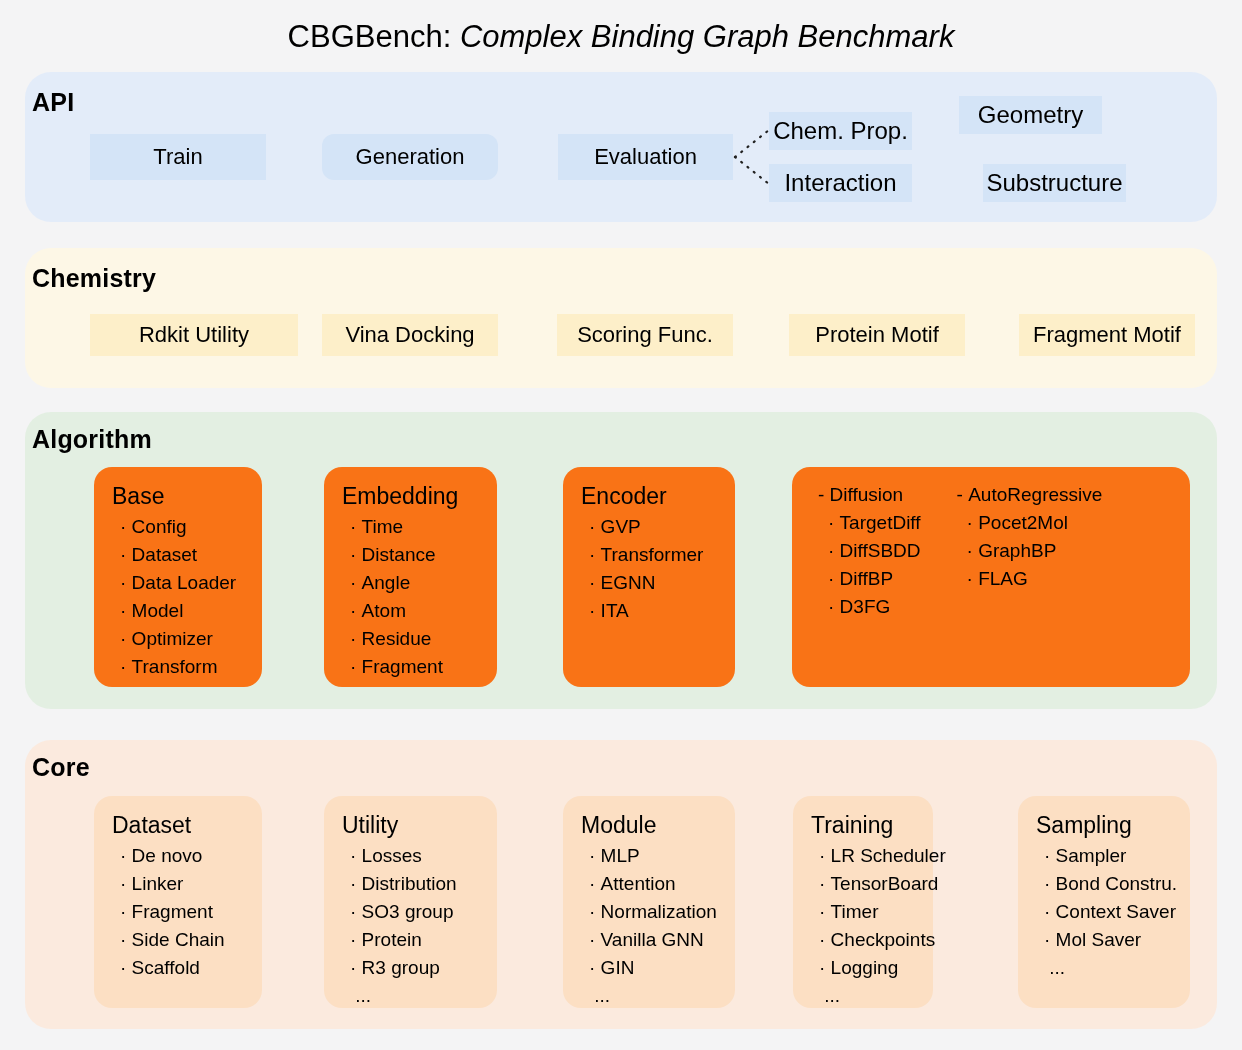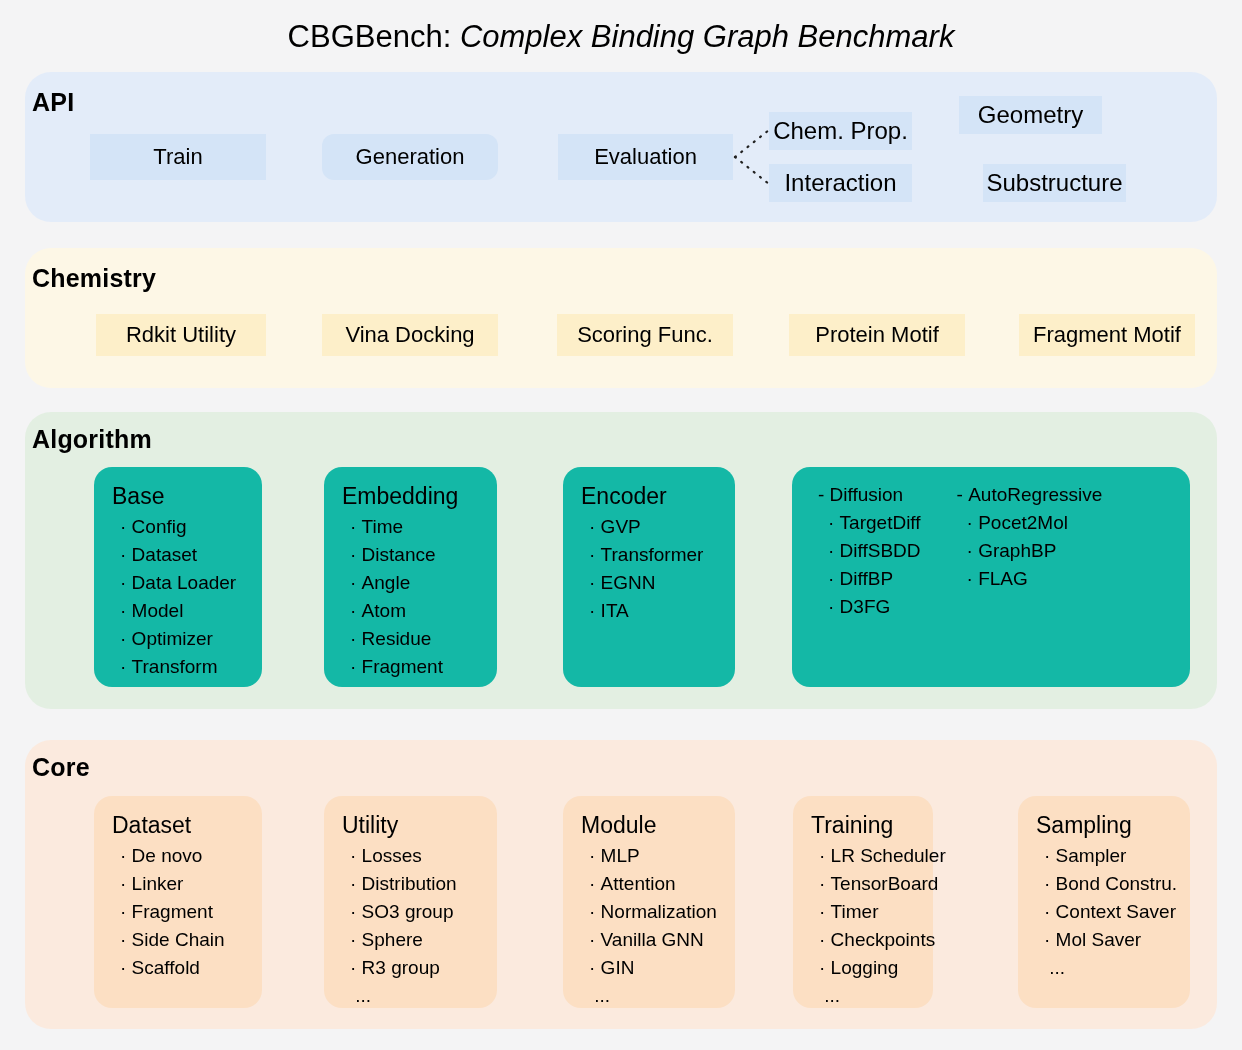--- a/index.html
+++ b/index.html
@@ -72,21 +72,21 @@
   .chip-sub   { background: #d4e4f7; height: 38px; font-size: 24px; }
   .chip-chem  { background: #fdefc9; height: 42px; }
 
   
   .card {
     position: absolute;
     border-radius: 18px;
     box-sizing: border-box;
     padding: 14px 16px 14px 18px;
   }
-  .card-alg  { background: #14b8a6; }
+  .card-alg  { background: #f97316; }
   .card-core { background: #fcdfc3; }
   .card-head {
     font-size: 23px;
     line-height: 30px;
     white-space: nowrap;
     margin-bottom: 2px;
   }
   .card-list {
     list-style: none;
     margin: 0;
@@ -151,21 +151,21 @@
   <div class="chip chip-sub" style="left:959px; top:96px; width:143px;">
     <span>Geometry</span>
   </div>
   <div class="chip chip-sub" style="left:959px; top:164px; width:143px;margin-left:24px;">
     <span>Substructure</span>
   </div>
 
   <div class="section" id="sec-chemistry"></div>
   <div class="section-title" style="top:263px;">Chemistry</div>
 
-  <div class="chip chip-chem" style="left:96px; top:314px; width:170px;">
+  <div class="chip chip-chem" style="left:90px; top:314px; width:208px;">
     <span>Rdkit Utility</span>
   </div>
   <div class="chip chip-chem" style="left:322px; top:314px; width:176px;">
     <span>Vina Docking</span>
   </div>
   <div class="chip chip-chem" style="left:557px; top:314px; width:176px;">
     <span>Scoring Func.</span>
   </div>
   <div class="chip chip-chem" style="left:789px; top:314px; width:176px;">
     <span>Protein Motif</span>
@@ -246,21 +246,21 @@
       <li class="bullet-dot">Scaffold</li>
     </ul>
   </div>
 
   <div class="card card-core" style="left:324px; top:796px; width:173px; height:212px;">
     <div class="card-head">Utility</div>
     <ul class="card-list">
       <li class="bullet-dot">Losses</li>
       <li class="bullet-dot">Distribution</li>
       <li class="bullet-dot">SO3 group</li>
-      <li class="bullet-dot">Sphere</li>
+      <li class="bullet-dot">Protein</li>
       <li class="bullet-dot">R3 group</li>
       <li class="bullet-none">...</li>
     </ul>
   </div>
 
   <div class="card card-core" style="left:563px; top:796px; width:172px; height:212px;">
     <div class="card-head">Module</div>
     <ul class="card-list">
       <li class="bullet-dot">MLP</li>
       <li class="bullet-dot">Attention</li>

